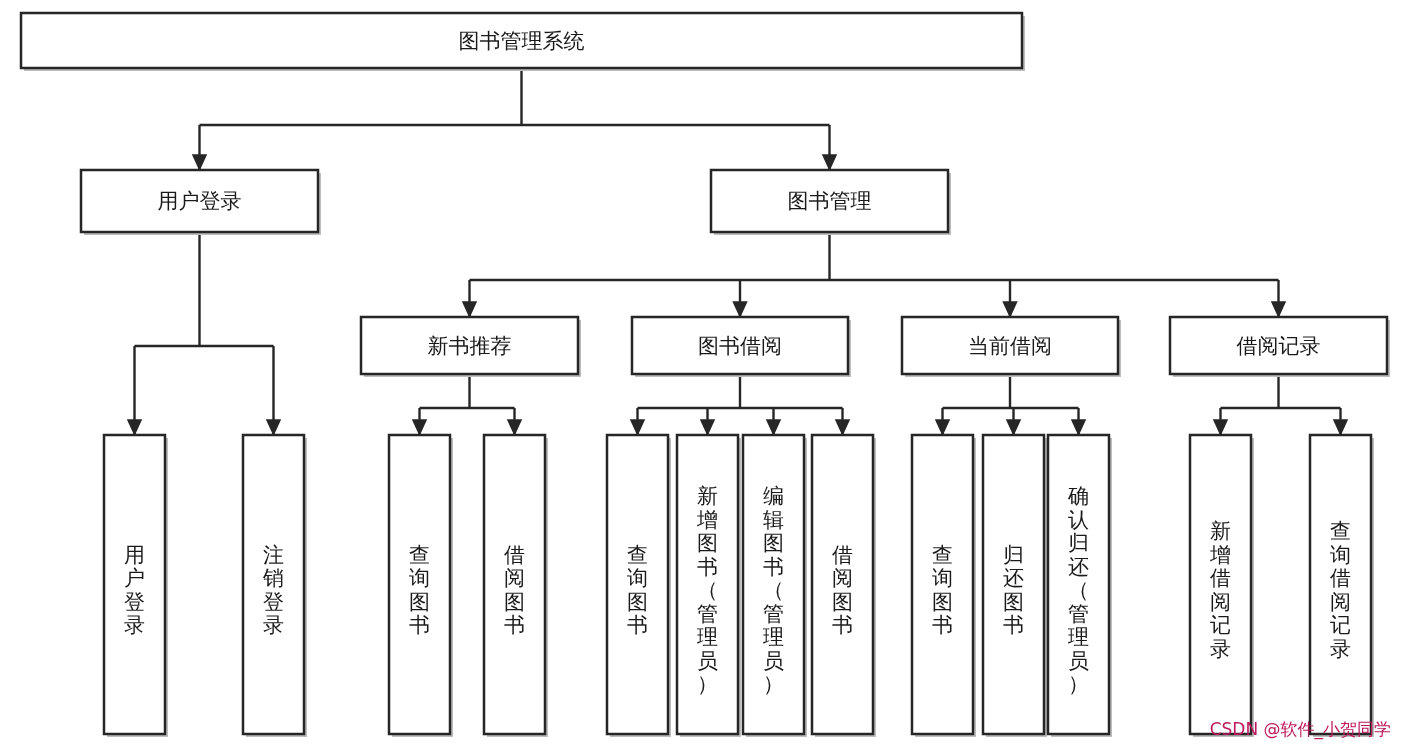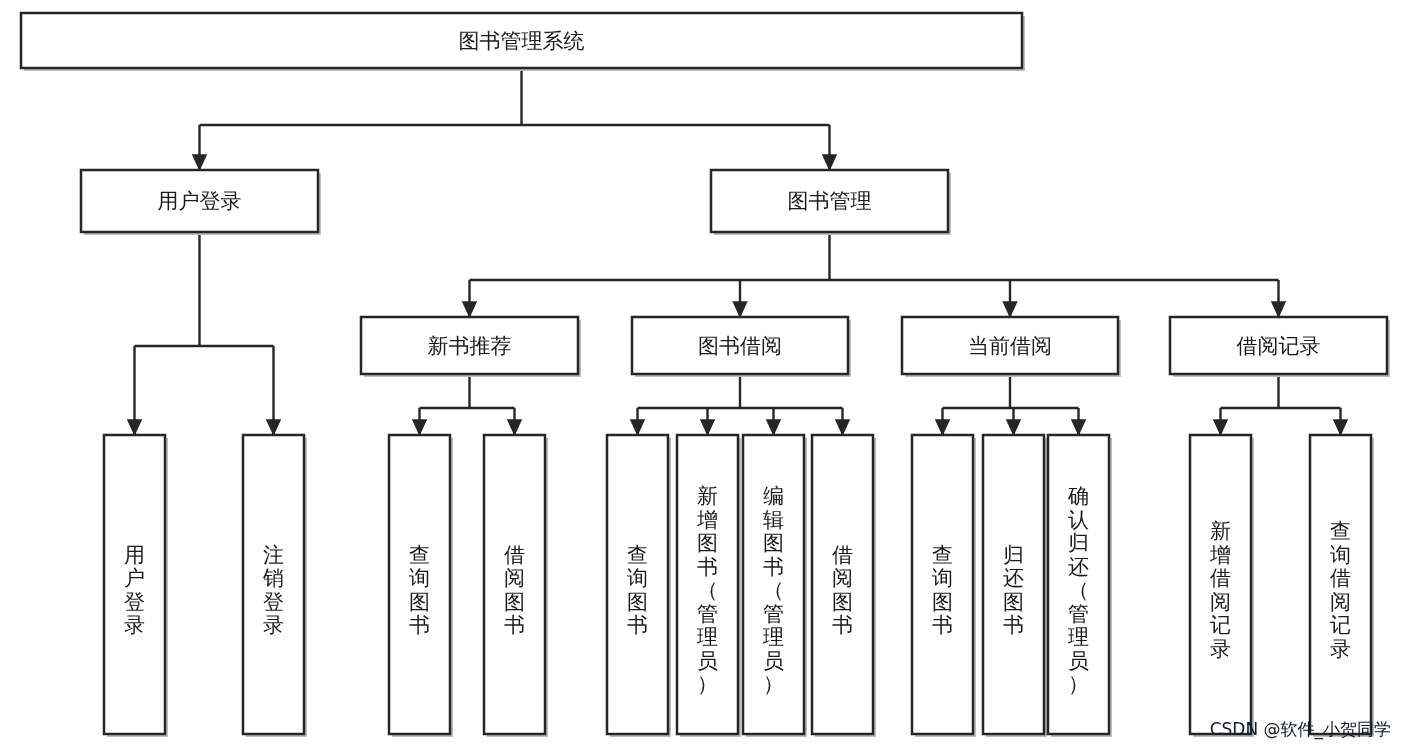--- a/index.html
+++ b/index.html
@@ -47,21 +47,21 @@
     fill: #1a1a1a;
     text-anchor: middle;
     dominant-baseline: middle;
   }
   .watermark {
     position: absolute;
     right: 14px;
     bottom: 6px;
     font-family: "DejaVu Sans", "Liberation Sans", sans-serif;
     font-size: 17px;
-    color: #0f172a;
+    color: #be185d;
     white-space: nowrap;
     user-select: none;
     margin-top: 16px;
   }
 </style>
 </head>
 <body>
 
 <div id="diagram-root">
   <svg class="flow" viewBox="0 0 1405 747" xmlns="http://www.w3.org/2000/svg">

